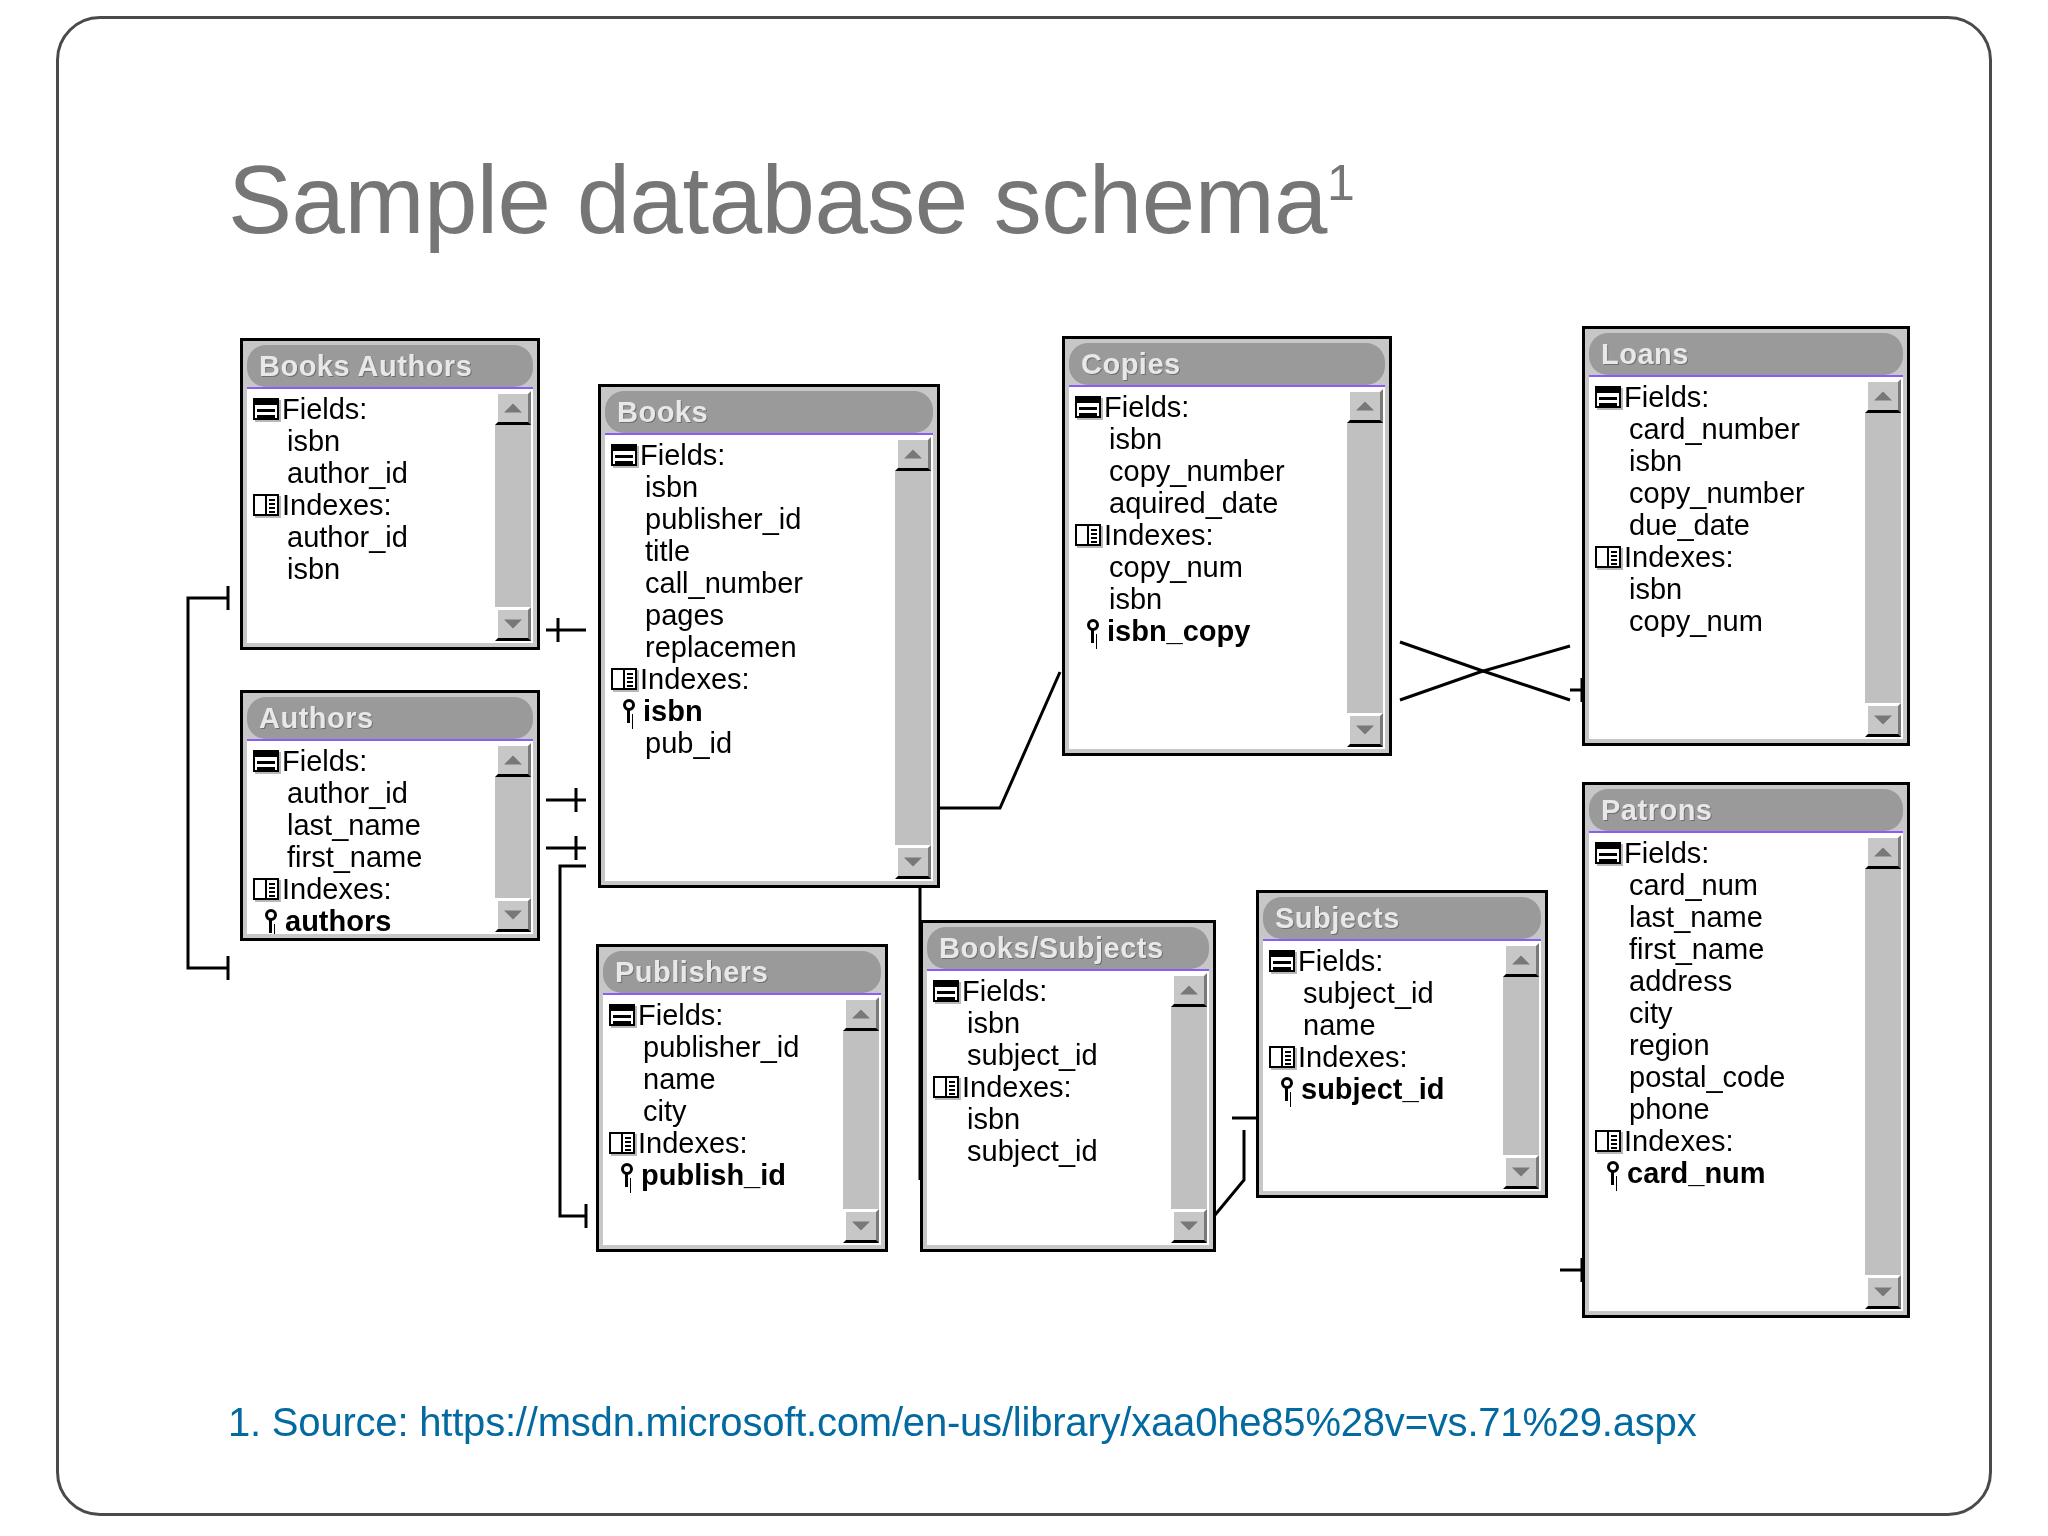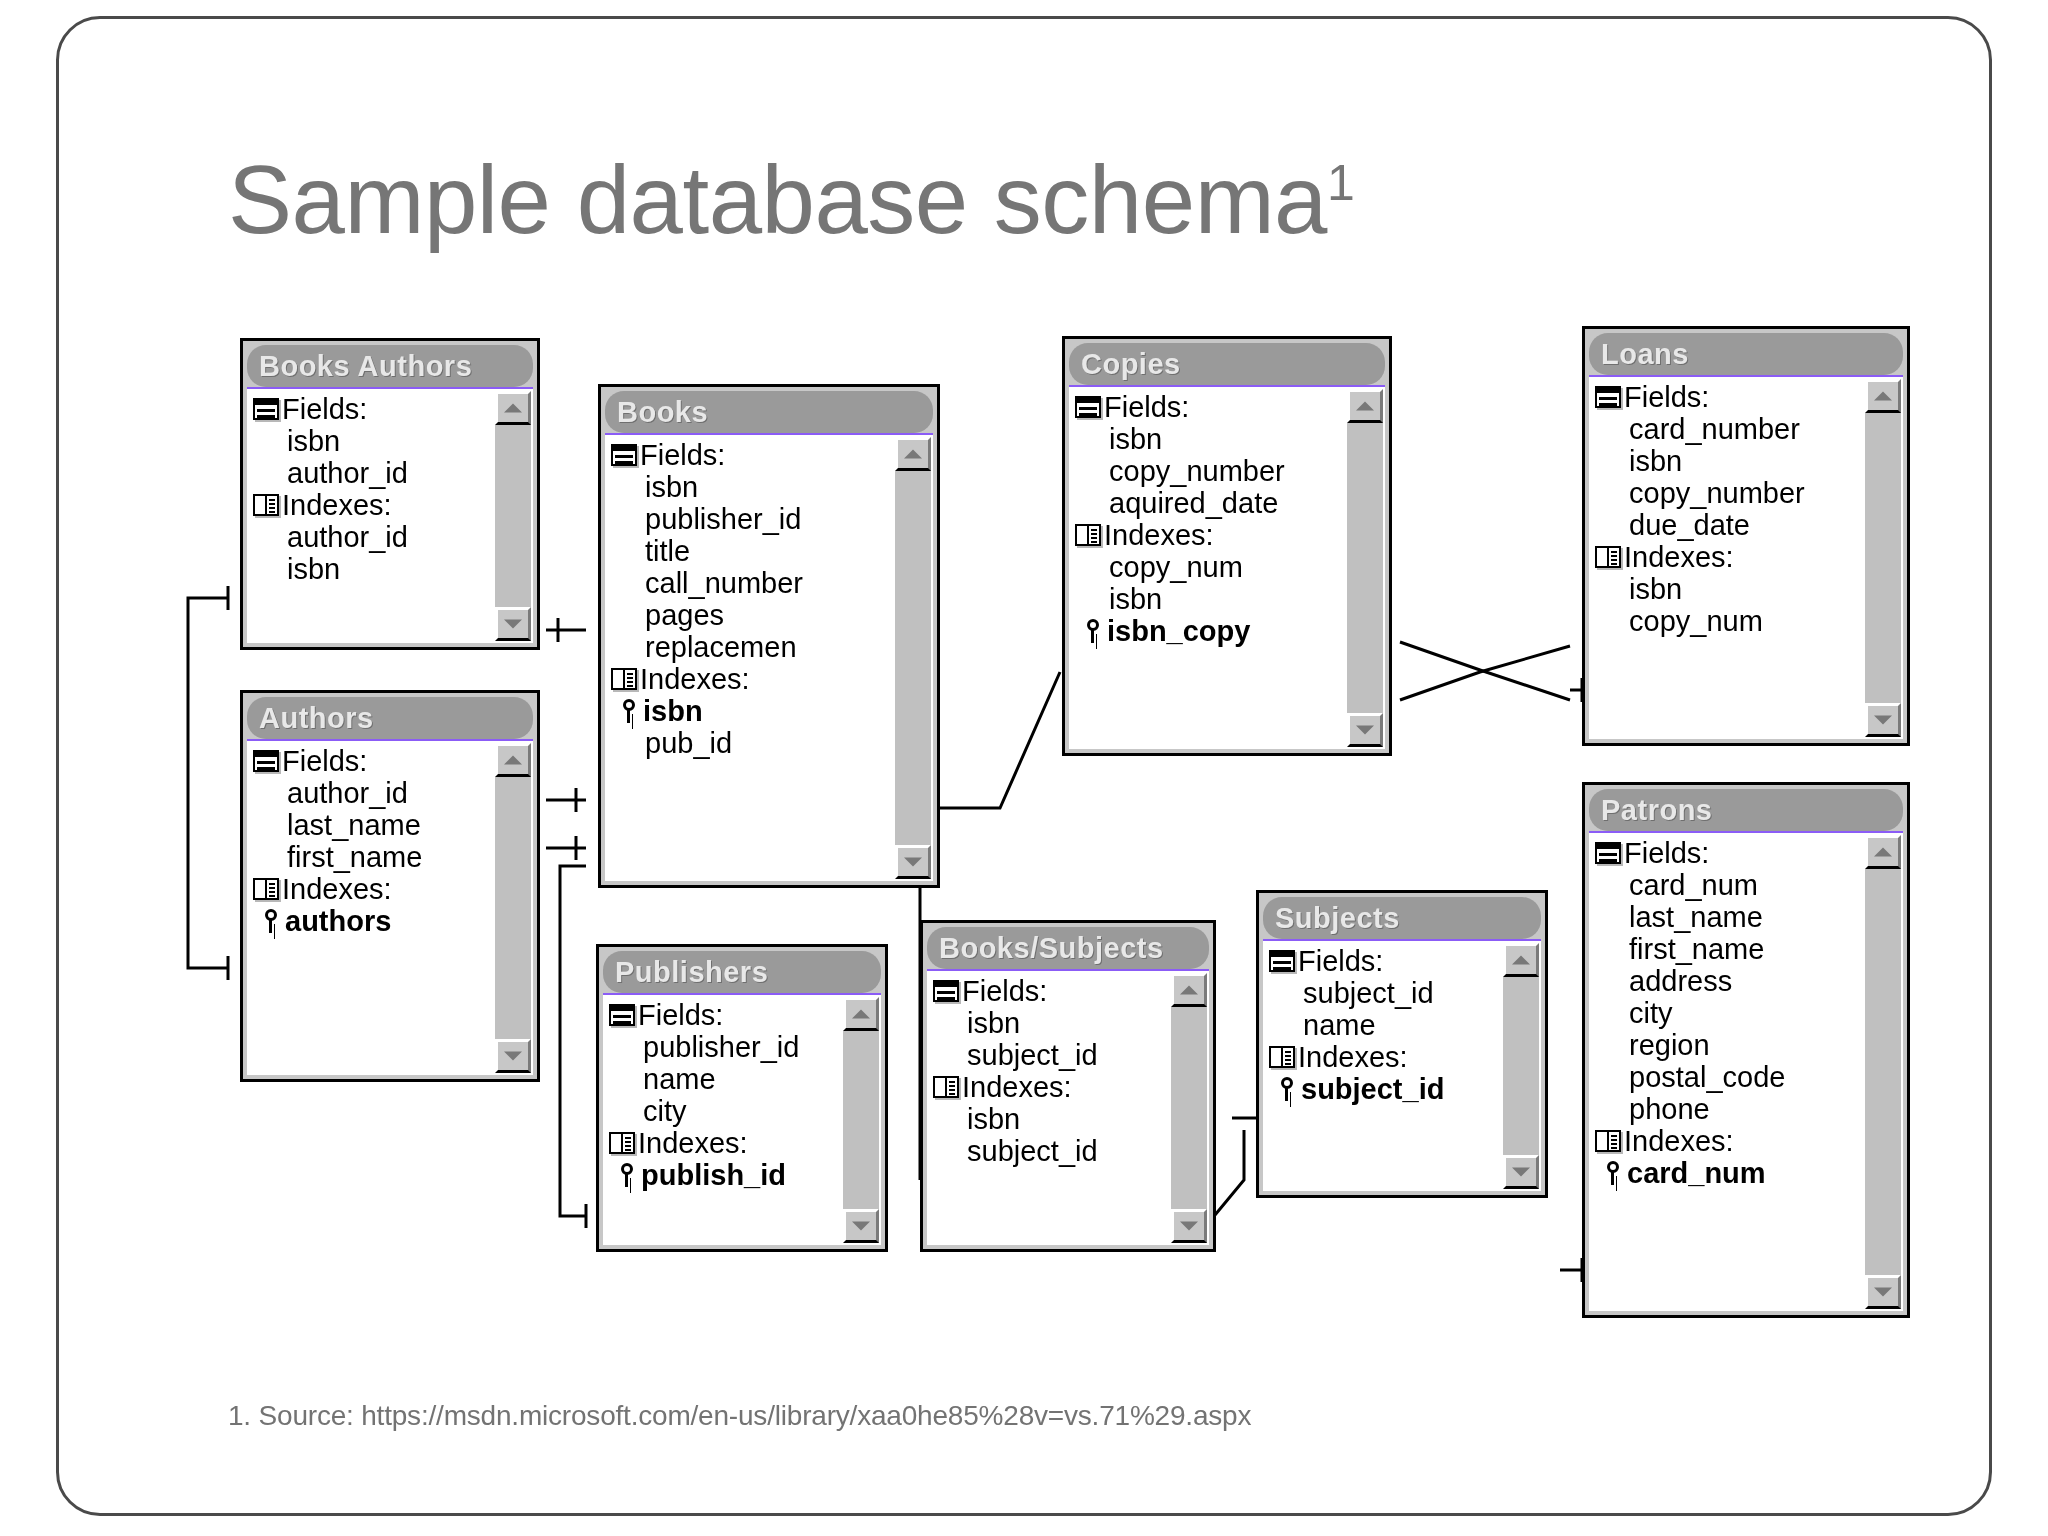--- a/index.html
+++ b/index.html
@@ -47,22 +47,22 @@
     font-size: 50px;
     vertical-align: super;
     line-height: 0;
   }
 
   
   .footnote {
     position: absolute;
     left: 228px;
     top: 1400px;
-    font-size: 28px;
-    color: #737373;
+    font-size: 40px;
+    color: #0369a1;
     white-space: nowrap;
     letter-spacing: -0.2px;
   }
 
   
   .tbl {
     position: absolute;
     box-sizing: border-box;
     background: #c7c7c7;
     border-top: 3px solid #000;
@@ -331,21 +331,21 @@
             </div>
           <div class="sb-track"></div>
           <div class="sb-btn sb-dn">
               <span class="sb-arrow"></span>
             </div>
         </div>
       </div>
     </div>
   </div>
 
-  <div class="tbl" style="left:240px; top:690px; width:300px; height:392px;">
+  <div class="tbl" style="left:240px; top:690px; width:300px; height:251px;">
     <div class="tbl-inner">
       <div class="tbl-caption">Authors</div>
       <div class="tbl-body">
         <div class="rows">
           <div class="row">
             <span class="ico ico-fields"></span>
             <span>Fields:</span>
           </div>
           <div class="row indent">author_id</div>
           <div class="row indent">last_name</div>

